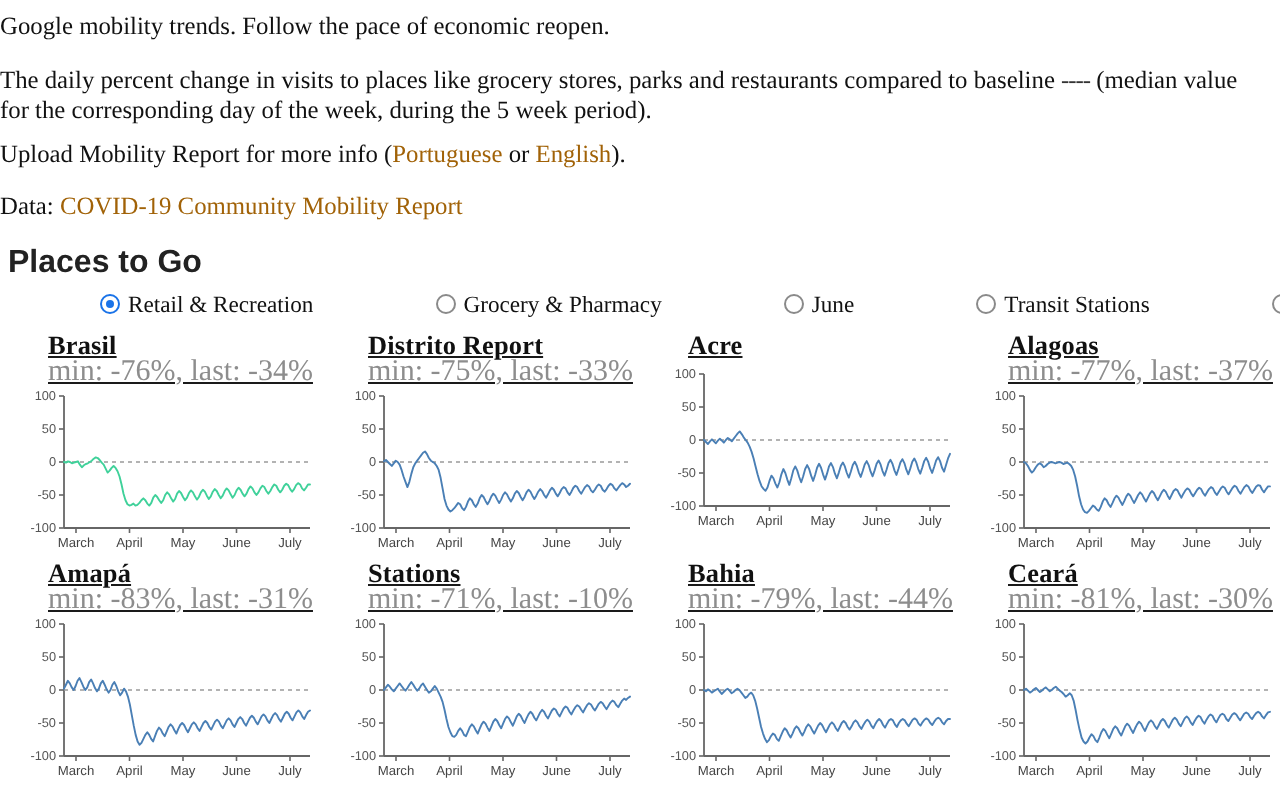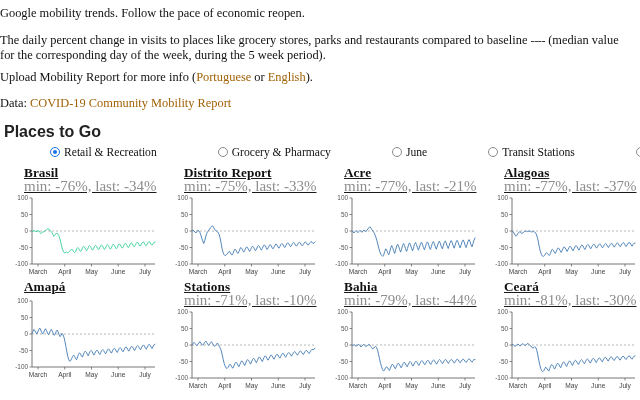--- a/index.html
+++ b/index.html
@@ -227,21 +227,20 @@
           <text x="89.5" y="81.5" text-anchor="middle" class="axis-text-x">May</text>
           <line x1="116.25" x2="116.25" y1="72" y2="74.5" stroke="#666666" stroke-width="0.8"></line>
           <text x="116.25" y="81.5" text-anchor="middle" class="axis-text-x">June</text>
           <line x1="143" x2="143" y1="72" y2="74.5" stroke="#666666" stroke-width="0.8"></line>
           <text x="143" y="81.5" text-anchor="middle" class="axis-text-x">July</text>
           <path d="M30.00 38.67 L30.98 38.01 L31.95 39.00 L32.93 39.99 L33.90 40.98 L34.88 39.66 L35.86 38.34 L36.83 39.00 L37.81 40.32 L38.79 42.96 L39.76 46.26 L40.74 48.90 L41.71 51.54 L42.69 48.90 L43.67 44.94 L44.64 41.64 L45.62 39.66 L46.60 38.34 L47.57 37.02 L48.55 35.70 L49.52 34.38 L50.50 33.72 L51.48 35.04 L52.45 37.02 L53.43 38.34 L54.40 39.00 L55.38 39.66 L56.36 40.98 L57.33 42.96 L58.31 46.92 L59.29 52.20 L60.26 57.48 L61.24 60.78 L62.21 62.76 L63.19 63.75 L64.17 63.09 L65.14 62.10 L66.12 60.78 L67.10 59.46 L68.07 60.12 L69.05 62.10 L70.02 63.09 L71.00 61.44 L71.98 58.80 L72.95 57.15 L73.93 58.14 L74.90 60.12 L75.88 61.44 L76.86 59.79 L77.83 57.15 L78.81 55.50 L79.79 56.49 L80.76 58.47 L81.74 60.12 L82.71 58.47 L83.69 56.16 L84.67 54.84 L85.64 55.83 L86.62 57.81 L87.60 59.46 L88.57 57.81 L89.55 55.50 L90.52 54.18 L91.50 55.17 L92.48 57.15 L93.45 58.80 L94.43 57.15 L95.40 54.84 L96.38 53.52 L97.36 54.51 L98.33 56.49 L99.31 58.14 L100.29 56.49 L101.26 54.18 L102.24 52.86 L103.21 53.85 L104.19 55.83 L105.17 57.48 L106.14 55.83 L107.12 53.85 L108.10 52.53 L109.07 53.52 L110.05 55.50 L111.02 56.82 L112.00 55.17 L112.98 53.19 L113.95 51.87 L114.93 52.86 L115.90 54.84 L116.88 56.16 L117.86 54.51 L118.83 52.53 L119.81 51.54 L120.79 52.20 L121.76 54.18 L122.74 55.50 L123.71 53.85 L124.69 51.87 L125.67 50.88 L126.64 51.54 L127.62 53.52 L128.60 54.84 L129.57 53.19 L130.55 51.54 L131.52 50.55 L132.50 51.21 L133.48 53.19 L134.45 54.18 L135.43 52.86 L136.40 51.21 L137.38 50.22 L138.36 50.88 L139.33 52.86 L140.31 53.85 L141.29 52.53 L142.26 50.88 L143.24 49.89 L144.21 50.55 L145.19 52.20 L146.17 53.19 L147.14 51.87 L148.12 50.55 L149.10 49.56 L150.07 50.22 L151.05 51.54 L152.02 50.88 L153.00 49.89" fill="none" stroke="#4a7fb5" stroke-width="0.95" stroke-linejoin="round" stroke-linecap="round"></path>
         </svg>
       </div>
       <div class="panel">
         <div class="panel-title">Acre</div>
-        <div class="panel-sub">min: -77%, last: -21%</div>
         <svg class="panel-svg" width="160" height="86" viewBox="0 0 160 86">
           <line x1="30" x2="30" y1="6" y2="72" stroke="#666666" stroke-width="0.9"></line>
           <line x1="27.5" x2="30" y1="6" y2="6" stroke="#666666" stroke-width="0.8"></line>
           <text x="26" y="8.2" text-anchor="end" class="axis-text">100</text>
           <line x1="27.5" x2="30" y1="22.5" y2="22.5" stroke="#666666" stroke-width="0.8"></line>
           <text x="26" y="24.7" text-anchor="end" class="axis-text">50</text>
           <line x1="27.5" x2="30" y1="39" y2="39" stroke="#666666" stroke-width="0.8"></line>
           <text x="26" y="41.2" text-anchor="end" class="axis-text">0</text>
           <line x1="27.5" x2="30" y1="55.5" y2="55.5" stroke="#666666" stroke-width="0.8"></line>
           <text x="26" y="57.7" text-anchor="end" class="axis-text">-50</text>
@@ -287,20 +286,21 @@
           <text x="89.5" y="81.5" text-anchor="middle" class="axis-text-x">May</text>
           <line x1="116.25" x2="116.25" y1="72" y2="74.5" stroke="#666666" stroke-width="0.8"></line>
           <text x="116.25" y="81.5" text-anchor="middle" class="axis-text-x">June</text>
           <line x1="143" x2="143" y1="72" y2="74.5" stroke="#666666" stroke-width="0.8"></line>
           <text x="143" y="81.5" text-anchor="middle" class="axis-text-x">July</text>
           <path d="M30.00 39.00 L30.98 39.66 L31.97 40.98 L32.95 42.96 L33.94 44.28 L34.92 43.29 L35.90 41.64 L36.89 40.32 L37.87 39.66 L38.86 40.32 L39.84 41.64 L40.82 40.98 L41.81 39.99 L42.79 39.33 L43.78 39.00 L44.76 39.33 L45.74 39.66 L46.73 39.33 L47.71 39.00 L48.70 39.33 L49.68 39.99 L50.66 39.66 L51.65 39.33 L52.63 39.99 L53.62 40.98 L54.60 42.96 L55.58 46.26 L56.57 50.88 L57.55 56.16 L58.54 60.12 L59.52 62.76 L60.50 64.08 L61.49 64.41 L62.47 63.42 L63.46 62.10 L64.44 60.78 L65.42 61.44 L66.41 62.76 L67.39 63.42 L68.38 61.44 L69.36 58.80 L70.34 57.15 L71.33 58.14 L72.31 60.12 L73.30 61.44 L74.28 59.46 L75.26 57.15 L76.25 55.83 L77.23 56.82 L78.22 58.80 L79.20 60.45 L80.18 58.47 L81.17 56.16 L82.15 54.84 L83.14 55.83 L84.12 57.81 L85.10 59.46 L86.09 57.48 L87.07 55.50 L88.06 54.18 L89.04 55.17 L90.02 57.15 L91.01 58.80 L91.99 56.82 L92.98 54.84 L93.96 53.52 L94.94 54.51 L95.93 56.49 L96.91 58.14 L97.90 56.16 L98.88 54.18 L99.86 52.86 L100.85 53.85 L101.83 55.83 L102.82 57.48 L103.80 55.50 L104.78 53.52 L105.77 52.53 L106.75 53.19 L107.74 55.17 L108.72 56.82 L109.70 54.84 L110.69 53.19 L111.67 52.20 L112.66 52.86 L113.64 54.84 L114.62 56.16 L115.61 54.51 L116.59 52.86 L117.58 51.87 L118.56 52.53 L119.54 54.51 L120.53 55.83 L121.51 54.18 L122.50 52.53 L123.48 51.54 L124.46 52.20 L125.45 54.18 L126.43 55.50 L127.42 53.85 L128.40 52.20 L129.38 51.21 L130.37 51.87 L131.35 53.85 L132.34 55.17 L133.32 53.52 L134.30 51.87 L135.29 50.88 L136.27 51.54 L137.26 53.52 L138.24 54.84 L139.22 53.19 L140.21 51.54 L141.19 50.55 L142.18 51.21 L143.16 53.19 L144.14 54.51 L145.13 52.86 L146.11 51.21 L147.10 50.55 L148.08 50.88 L149.06 52.86 L150.05 54.18 L151.03 52.53 L152.02 51.21 L153.00 51.21" fill="none" stroke="#4a7fb5" stroke-width="0.95" stroke-linejoin="round" stroke-linecap="round"></path>
         </svg>
       </div>
       <div class="panel">
         <div class="panel-title">Amapá</div>
+        <div class="panel-sub">min: -83%, last: -31%</div>
         <svg class="panel-svg" width="160" height="86" viewBox="0 0 160 86">
           <line x1="30" x2="30" y1="6" y2="72" stroke="#666666" stroke-width="0.9"></line>
           <line x1="27.5" x2="30" y1="6" y2="6" stroke="#666666" stroke-width="0.8"></line>
           <text x="26" y="8.2" text-anchor="end" class="axis-text">100</text>
           <line x1="27.5" x2="30" y1="22.5" y2="22.5" stroke="#666666" stroke-width="0.8"></line>
           <text x="26" y="24.7" text-anchor="end" class="axis-text">50</text>
           <line x1="27.5" x2="30" y1="39" y2="39" stroke="#666666" stroke-width="0.8"></line>
           <text x="26" y="41.2" text-anchor="end" class="axis-text">0</text>
           <line x1="27.5" x2="30" y1="55.5" y2="55.5" stroke="#666666" stroke-width="0.8"></line>
           <text x="26" y="57.7" text-anchor="end" class="axis-text">-50</text>

